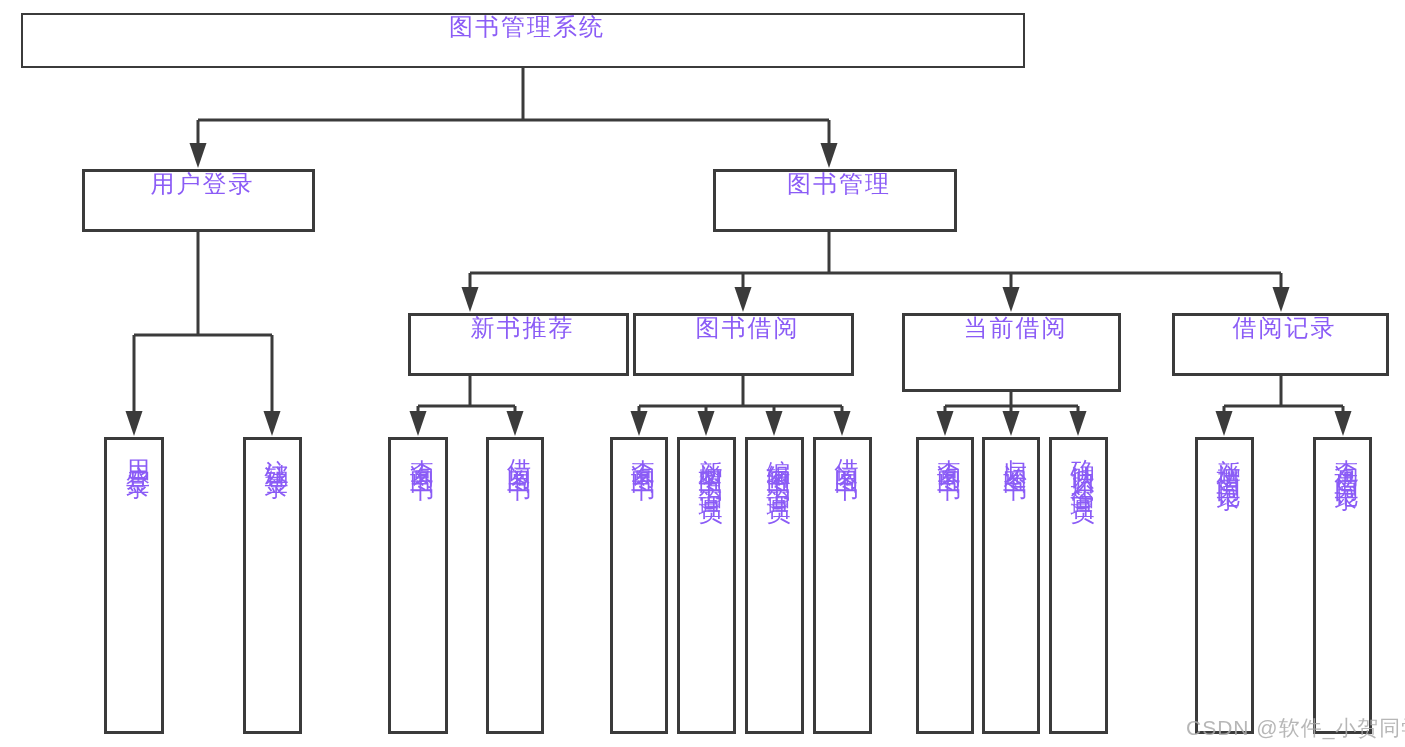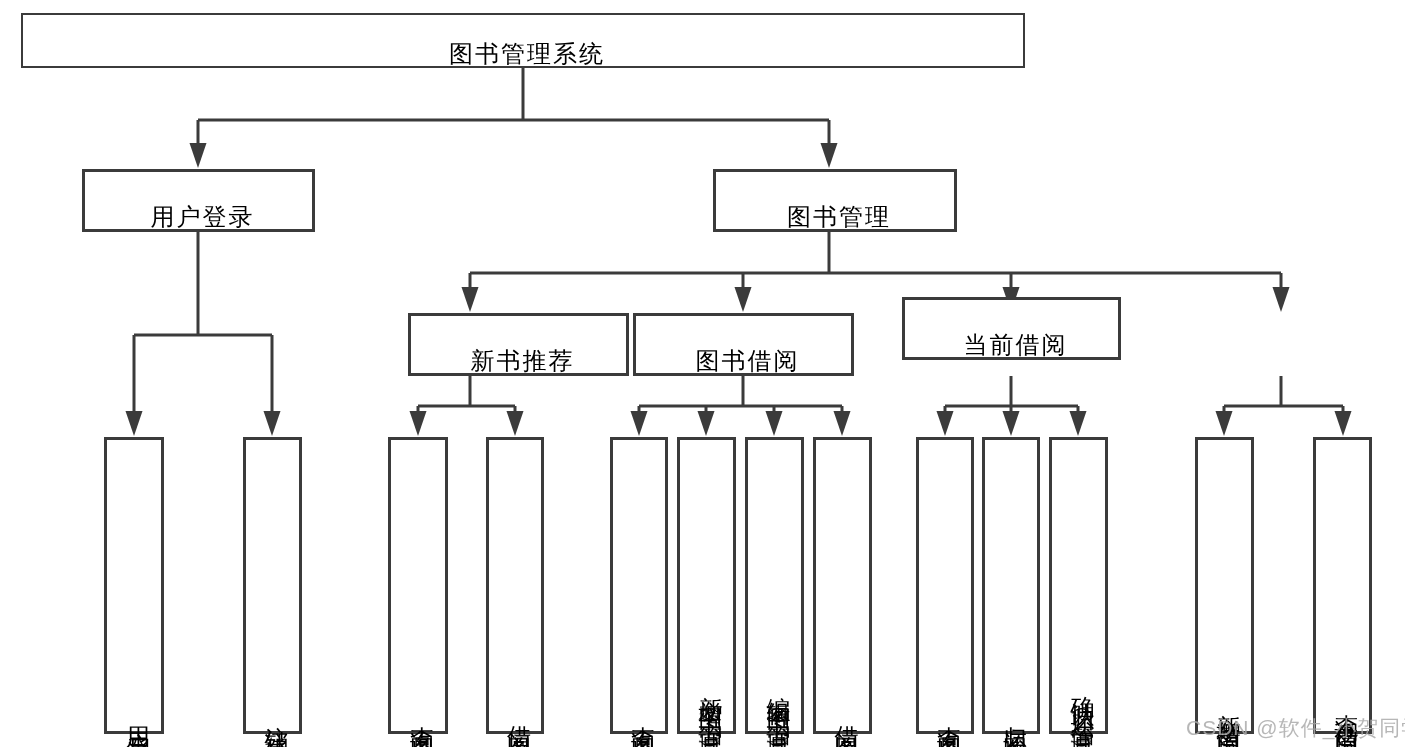--- a/index.html
+++ b/index.html
@@ -20,23 +20,23 @@
     left: 0;
     top: 0;
     z-index: 1;
   }
   .node {
     position: absolute;
     box-sizing: border-box;
     background: #ffffff;
     border: 3px solid #3b3b3b;
     display: flex;
-    align-items: flex-end;
+    align-items: flex-start;
     justify-content: center;
-    color: #000000;
+    color: #8b5cf6;
     z-index: 2;
     padding-left: 8px;
   }
   .node.root {
     border-width: 2px;
   }
   .h-label {
     font-size: 24px;
     letter-spacing: 2px;
     line-height: 1;
@@ -130,22 +130,25 @@
   <div class="node" style="left:713px; top:169px; width:244px; height:63px;">
     <span class="h-label">图书管理</span>
   </div>
 
   <div class="node" style="left:360px; top:313px; width:221px; height:63px;margin-left:48px;">
     <span class="h-label">新书推荐</span>
   </div>
   <div class="node" style="left:633px; top:313px; width:221px; height:63px;">
     <span class="h-label">图书借阅</span>
   </div>
-  <div class="node" style="left:902px; top:297px; width:219px; height:63px;">
+  <div class="node" style="left:902px; top:313px; width:219px; height:79px;">
     <span class="h-label">当前借阅</span>
+  </div>
+  <div class="node" style="left:1172px; top:313px; width:217px; height:63px;">
+    <span class="h-label">借阅记录</span>
   </div>
 
   <div class="node" style="left:104px; top:437px; width:60px; height:297px;">
     <span class="v-label">用户登录</span>
   </div>
   <div class="node" style="left:243px; top:437px; width:59px; height:297px;">
     <span class="v-label">注销登录</span>
   </div>
 
   <div class="node" style="left:388px; top:437px; width:60px; height:297px;">

